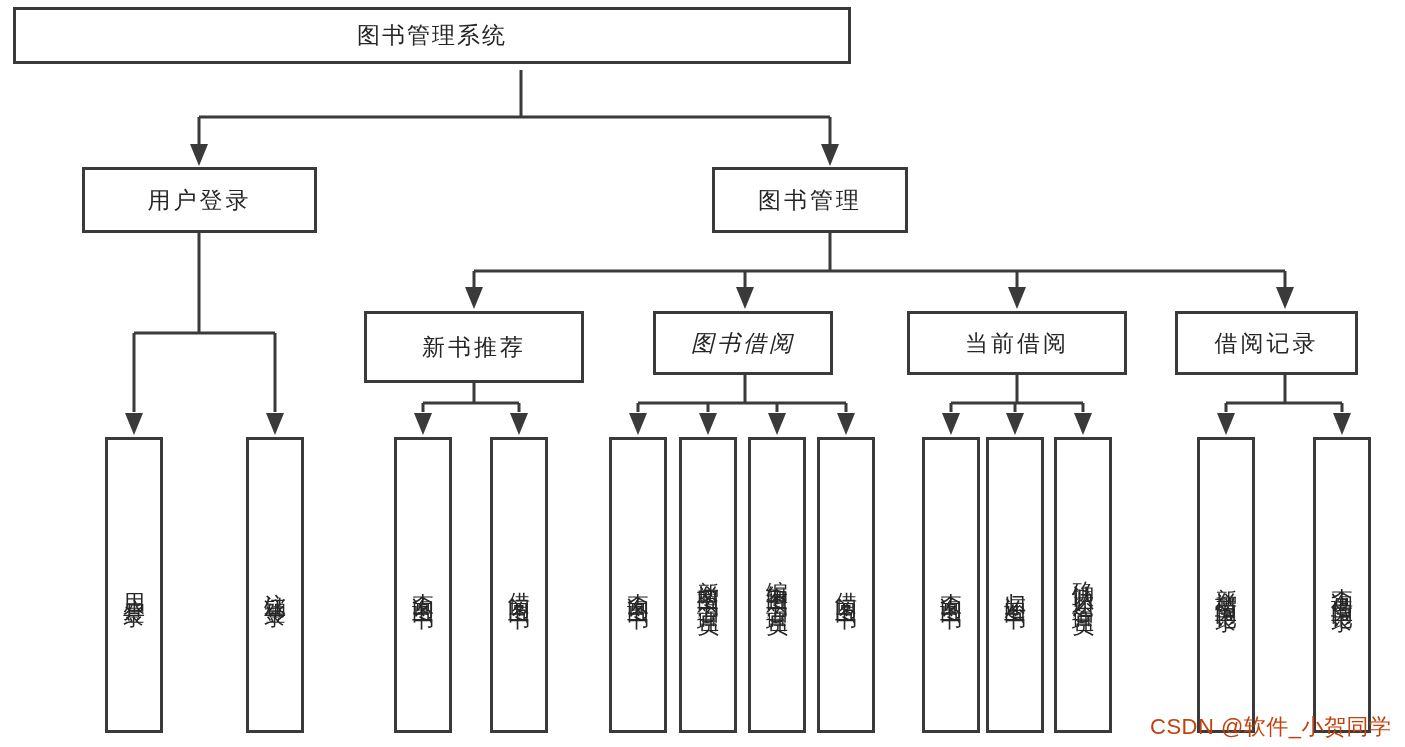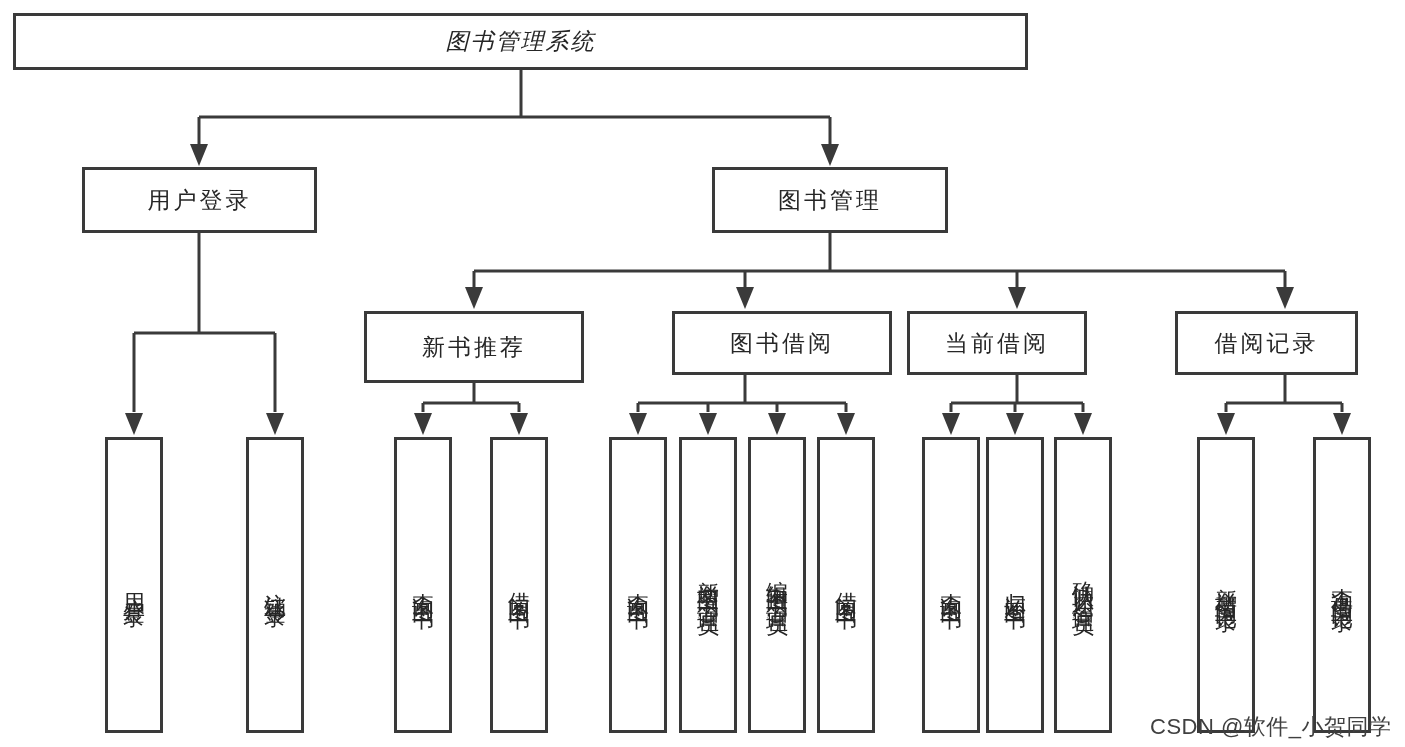--- a/index.html
+++ b/index.html
@@ -38,21 +38,21 @@
     text-orientation: mixed;
     font-size: 22px;
     letter-spacing: 5px;
     line-height: 1.1;
   }
   #watermark {
     position: absolute;
     left: 1150px;
     top: 712px;
     font-size: 22px;
-    color: #404040;
+    color: #c2410c;
     letter-spacing: 0.5px;
     white-space: nowrap;
     z-index: 10;
   }
   svg path { stroke: #3a3a3a; stroke-width: 3; fill: none; }
   svg polygon { fill: #3a3a3a; stroke: none; }
 </style>
 </head>
 <body>
 
@@ -101,28 +101,28 @@
       <polygon points="1074,413 1092,413 1083,435"></polygon>
     </g>
 
     <g>
       <path d="M1285,375 V403 M1226,403 H1342 M1226,403 V412 M1342,403 V412"></path>
       <polygon points="1217,413 1235,413 1226,435"></polygon>
       <polygon points="1333,413 1351,413 1342,435"></polygon>
     </g>
   </svg>
 
-  <div class="node root-label" style="left:13px; top:13px; width:1015px; height:57px;font-style:italic;">图书管理系统</div>
+  <div class="node root-label" style="left:13px; top:7px; width:838px; height:57px;">图书管理系统</div>
 
   <div class="node hlabel" style="left:82px; top:167px; width:235px; height:66px;">用户登录</div>
-  <div class="node hlabel" style="left:712px; top:167px; width:236px; height:66px;">图书管理</div>
+  <div class="node hlabel" style="left:712px; top:167px; width:196px; height:66px;">图书管理</div>
 
   <div class="node hlabel" style="left:364px; top:311px; width:220px; height:72px;">新书推荐</div>
-  <div class="node hlabel" style="left:672px; top:311px; width:220px; height:64px;">图书借阅</div>
-  <div class="node hlabel" style="left:907px; top:311px; width:180px; height:64px;">当前借阅</div>
+  <div class="node hlabel" style="left:653px; top:311px; width:180px; height:64px;font-style:italic;">图书借阅</div>
+  <div class="node hlabel" style="left:907px; top:311px; width:220px; height:64px;">当前借阅</div>
   <div class="node hlabel" style="left:1175px; top:311px; width:183px; height:64px;">借阅记录</div>
 
   <div class="node leaf" style="left:105px; top:437px; width:58px; height:296px;">用户登录</div>
   <div class="node leaf" style="left:246px; top:437px; width:58px; height:296px;">注销登录</div>
 
   <div class="node leaf" style="left:394px; top:437px; width:58px; height:296px;">查询图书</div>
   <div class="node leaf" style="left:490px; top:437px; width:58px; height:296px;">借阅图书</div>
 
   <div class="node leaf" style="left:609px; top:437px; width:58px; height:296px;">查询图书</div>
   <div class="node leaf" style="left:679px; top:437px; width:58px; height:296px;">新增图书（管理员）</div>

